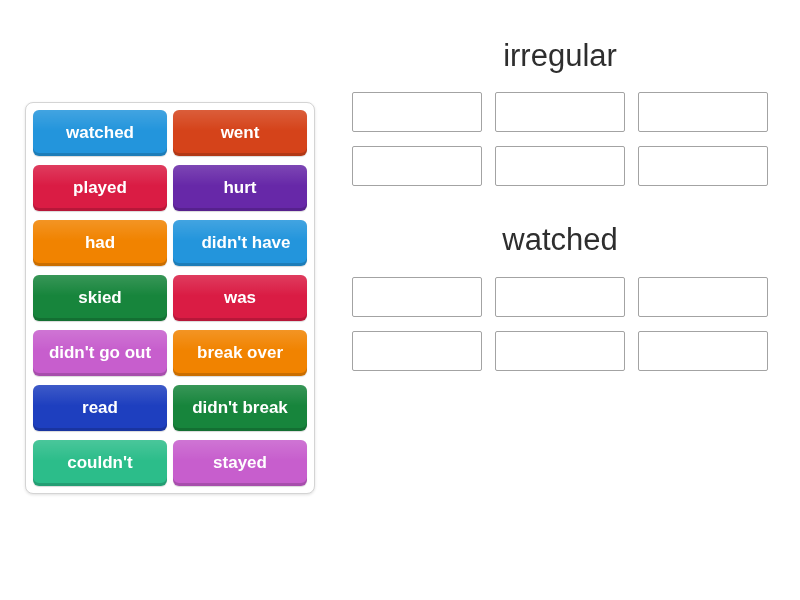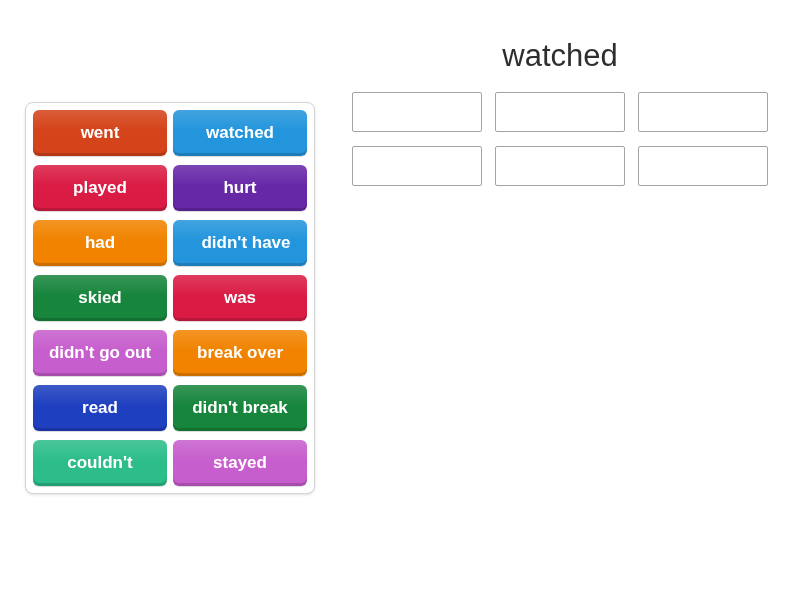--- a/index.html
+++ b/index.html
@@ -69,26 +69,26 @@
     background: #ffffff;
     border: 1px solid var(--slot-border-color, #a3a3a3);
     border-radius: 2px;
   }
 </style>
 </head>
 <body style="--heading-color: #2e2e2e; --slot-border-color: #a3a3a3; background: rgb(255, 255, 255);">
 
 <div class="tray">
   <div class="tray-grid" id="tray-grid">
+  <div class="tile" style="background-color: rgb(35, 149, 220); color: rgb(255, 255, 255);">
+    <span class="tile-label">watched</span>
+  </div>
+
   <div class="tile" style="background-color: rgb(213, 67, 26); color: rgb(255, 255, 255);">
     <span class="tile-label">went</span>
-  </div>
-
-  <div class="tile" style="background-color: rgb(35, 149, 220); color: rgb(255, 255, 255);">
-    <span class="tile-label">watched</span>
   </div>
 
   <div class="tile" style="background-color: rgb(218, 28, 68); color: rgb(255, 255, 255);">
     <span class="tile-label">played</span>
   </div>
 
   <div class="tile" style="background-color: rgb(103, 40, 168); color: rgb(255, 255, 255);">
     <span class="tile-label">hurt</span>
   </div>
 
@@ -129,20 +129,36 @@
   </div>
 
   <div class="tile" style="background-color: rgb(199, 94, 205); color: rgb(255, 255, 255);">
     <span class="tile-label">stayed</span>
   </div>
 </div>
 </div>
 
 <div class="groups" id="groups">
 
+  <section class="group">
+    <h2 class="group-title">irregular</h2>
+    <div class="slot-grid">
+  <div class="slot"></div>
+
+  <div class="slot"></div>
+
+  <div class="slot"></div>
+
+  <div class="slot"></div>
+
+  <div class="slot"></div>
+
+  <div class="slot"></div>
+</div>
+  </section>
 
   <section class="group">
     <h2 class="group-title">watched</h2>
     <div class="slot-grid">
   <div class="slot"></div>
 
   <div class="slot"></div>
 
   <div class="slot"></div>
 

